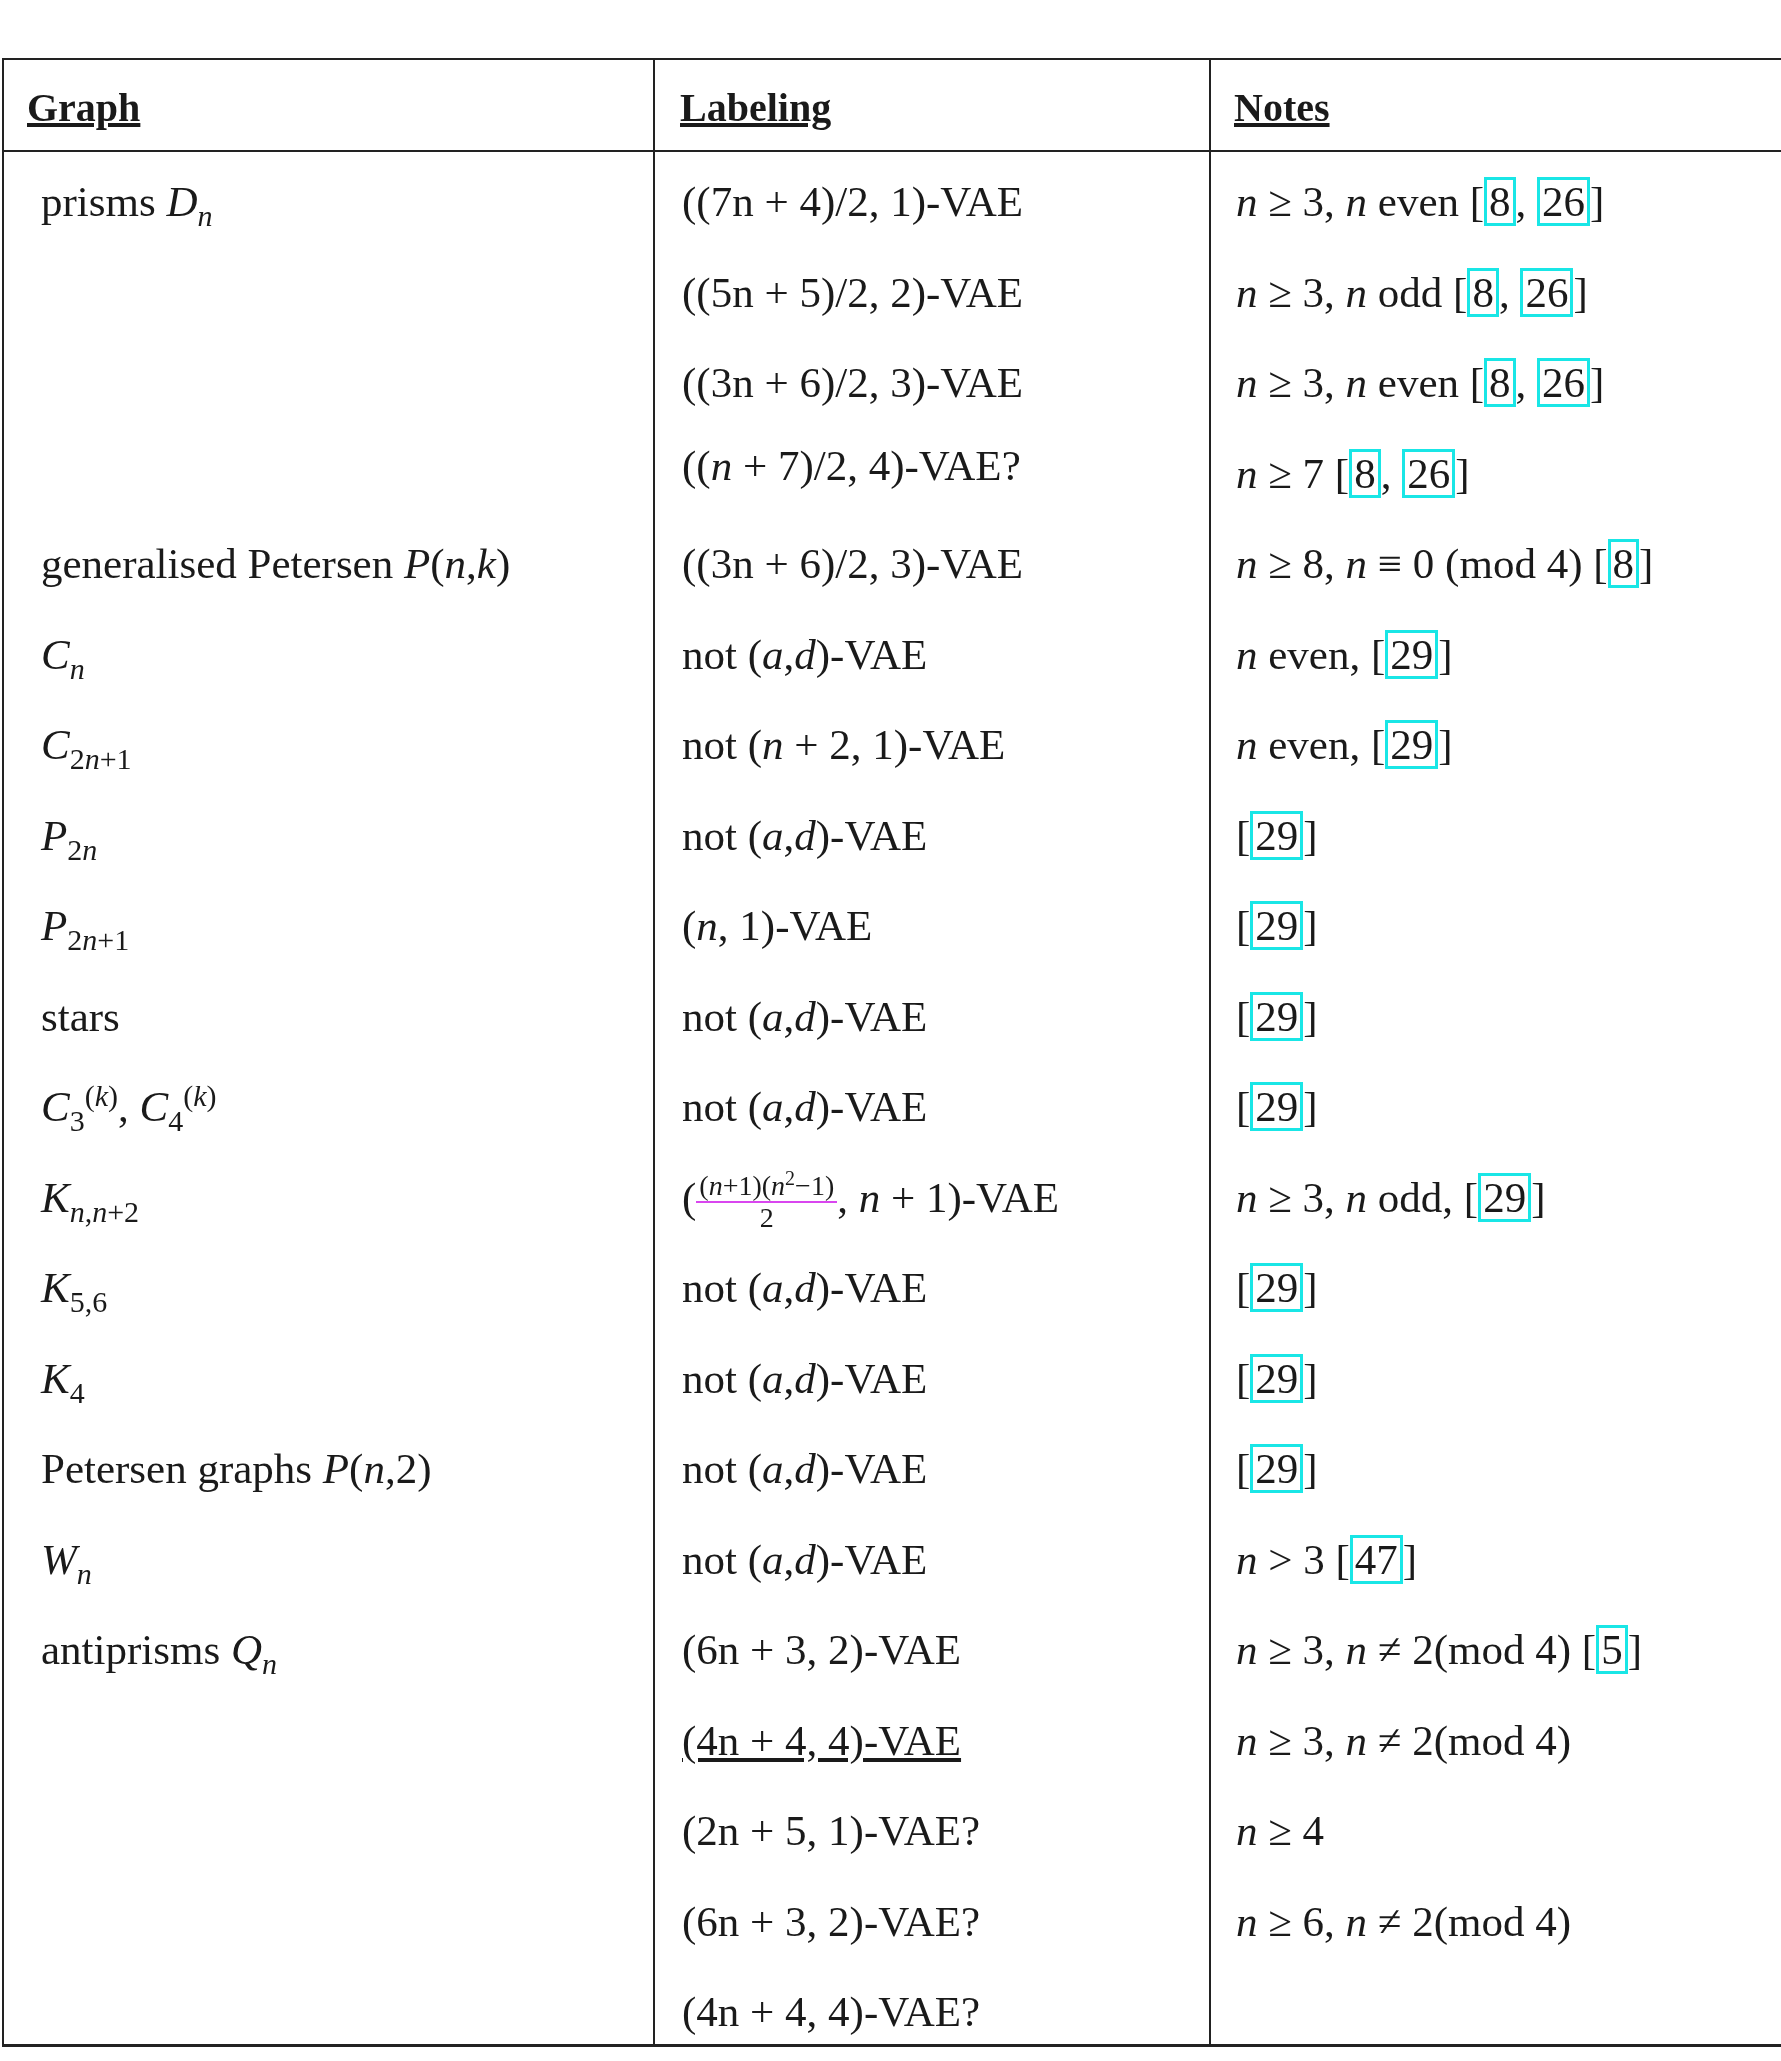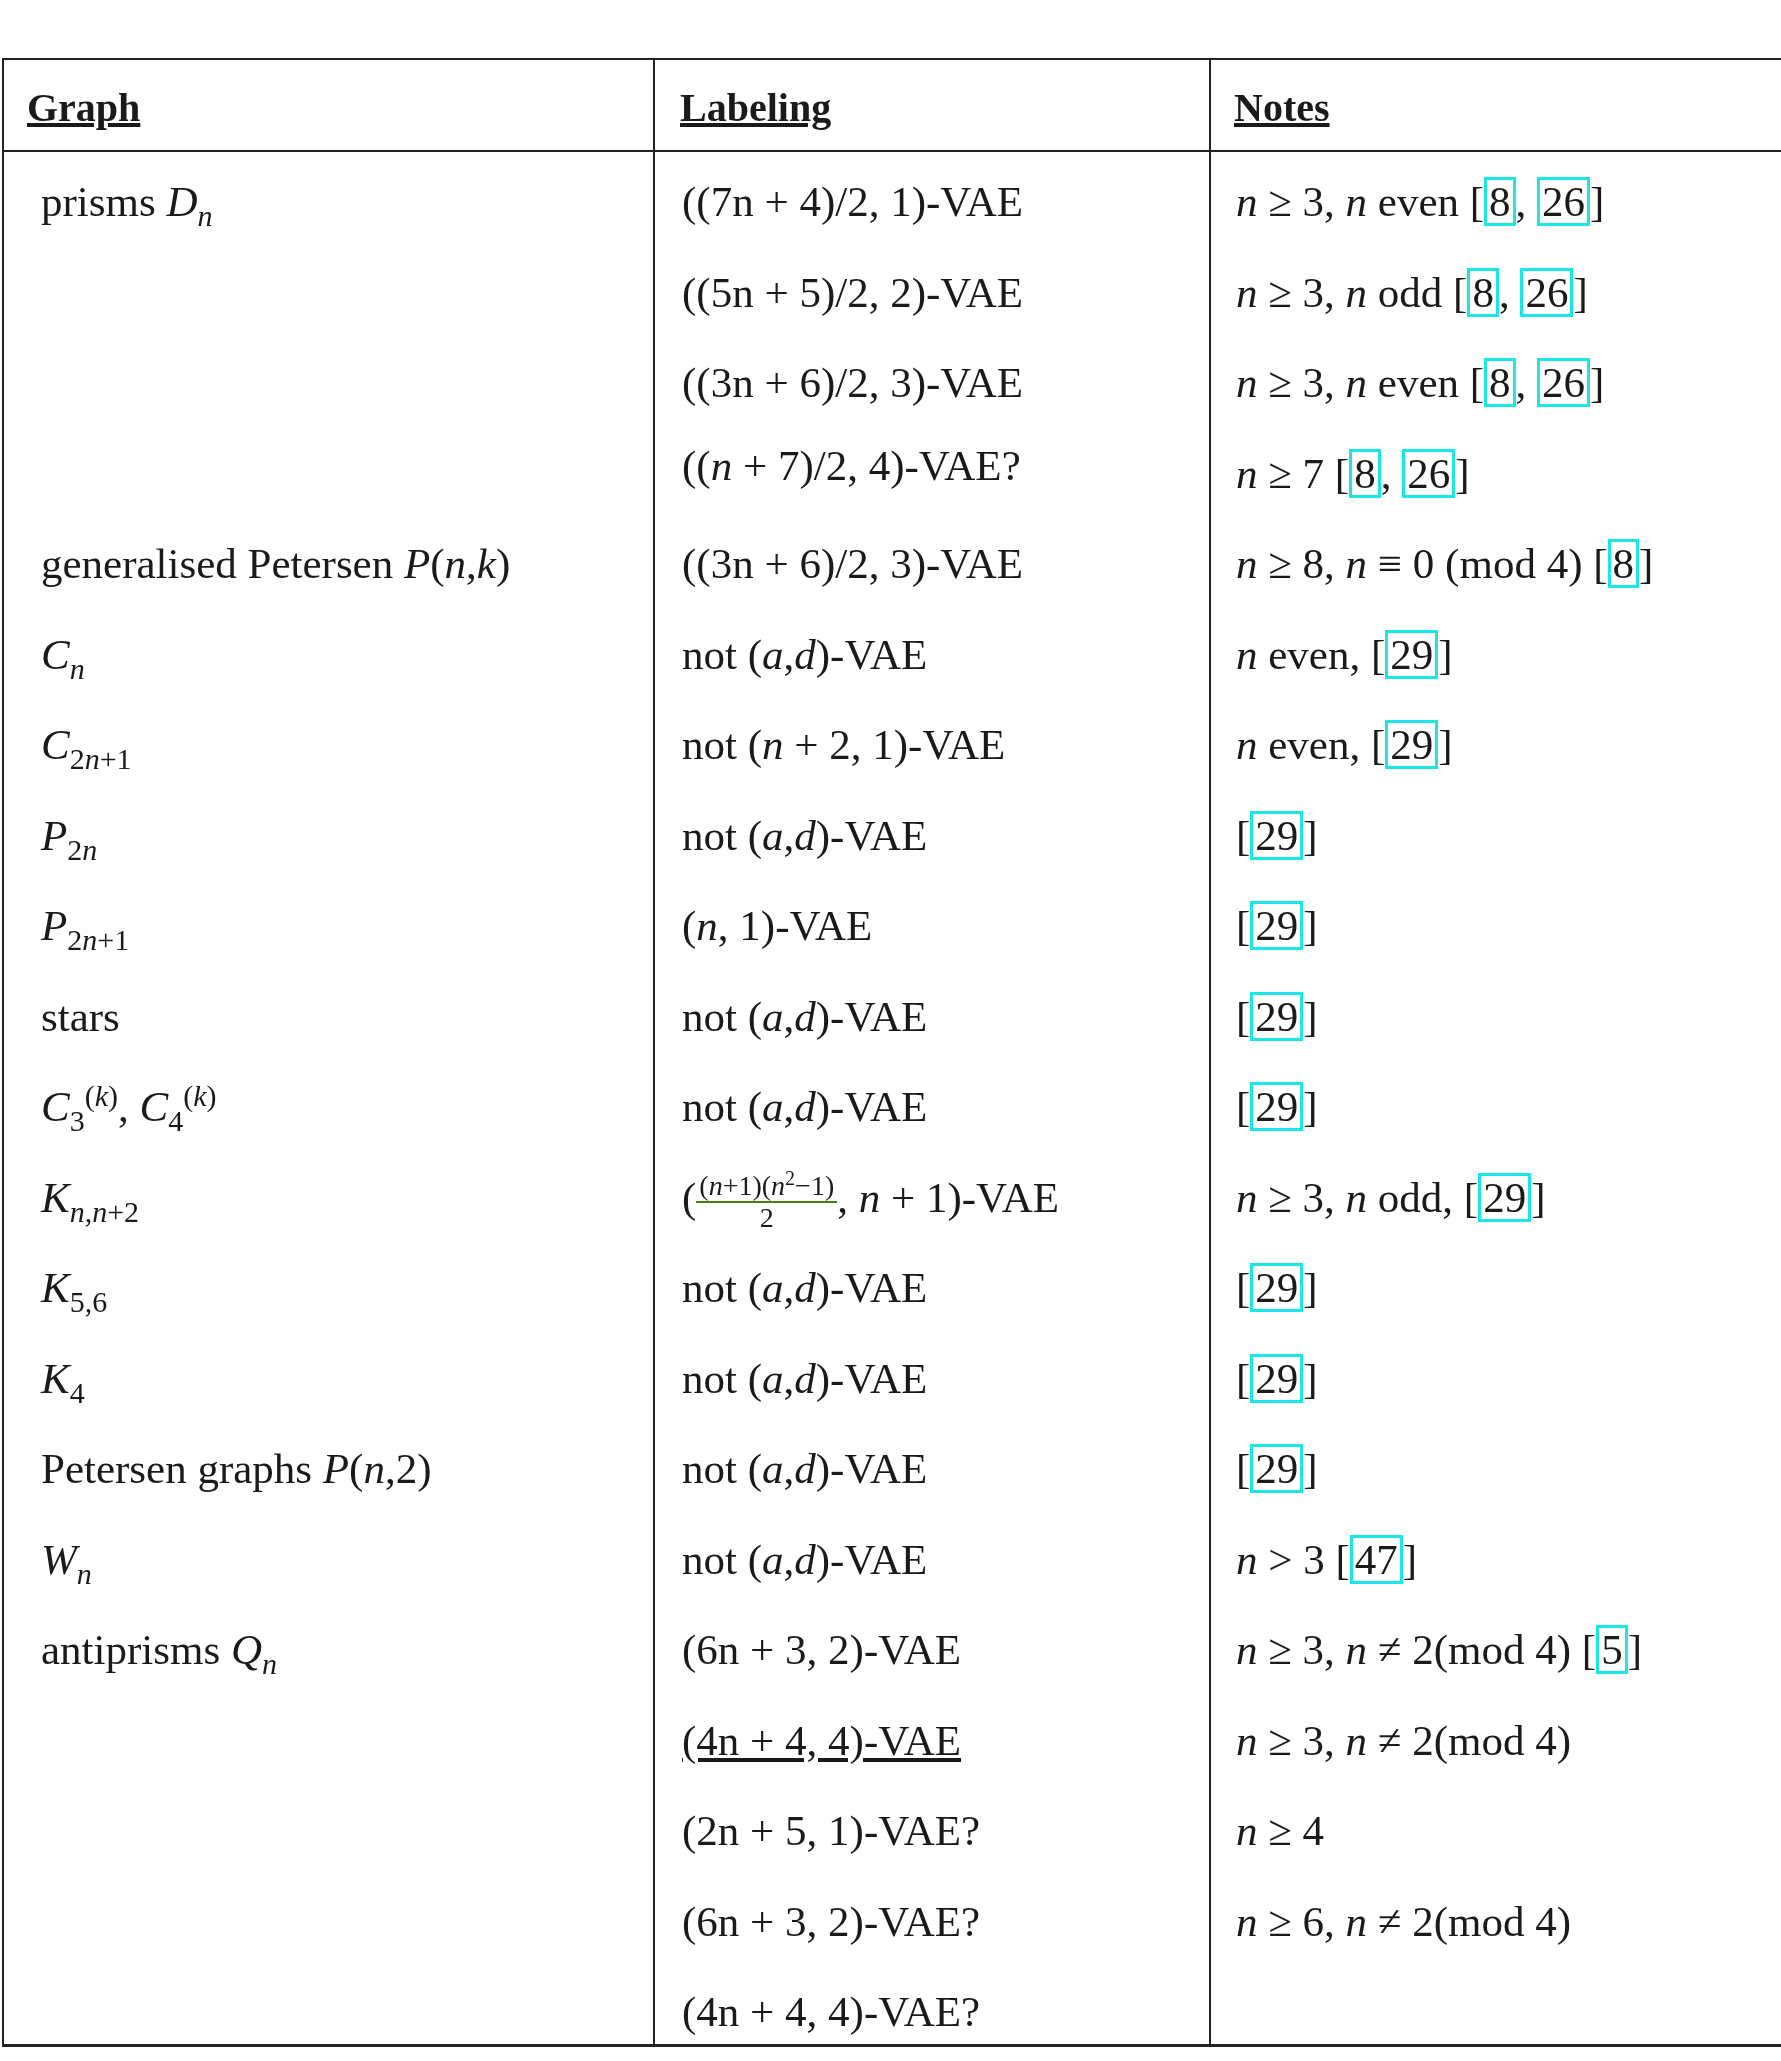--- a/index.html
+++ b/index.html
@@ -12,21 +12,21 @@
     .hline { position: absolute; left: 0; right: 0; height: 2px; background: #222; top: 90px; }
     .hdr { position: absolute; top: 0; height: 90px; line-height: 96px; font-weight: bold;
            font-size: 40px; font-family: "Liberation Serif", "DejaVu Serif", serif; text-decoration: underline; }
     .cell { position: absolute; height: 90px; line-height: 90px; white-space: nowrap;
             font-size: 43px; font-family: "Liberation Serif", "DejaVu Serif", serif; }
     .c1 { left: 37px; } .c2 { left: 678px; } .c3 { left: 1232px; }
     i.m { font-style: italic; }
     sub, sup { font-size: 30px; line-height: 0; }
     .ref { border: 3px solid #19e6e6; padding: 0 2px; line-height: 1; display: inline-block; }
     .frac { display: inline-block; vertical-align: middle; text-align: center; font-size: 28px; line-height: 30px; }
-    .frac .num { border-bottom: 2px solid #4d7c0f; padding: 0 3px; display: block; }
+    .frac .num { border-bottom: 2px solid #d946ef; padding: 0 3px; display: block; }
     .frac .den { display: block; }
   </style>
 </head>
 <body>
 
 <div class="tbl">
   <div class="vline" style="left:649px"></div>
   <div class="vline" style="left:1205px"></div>
   <div class="hline"></div>
   <div class="hdr" style="left:23px">Graph</div>

